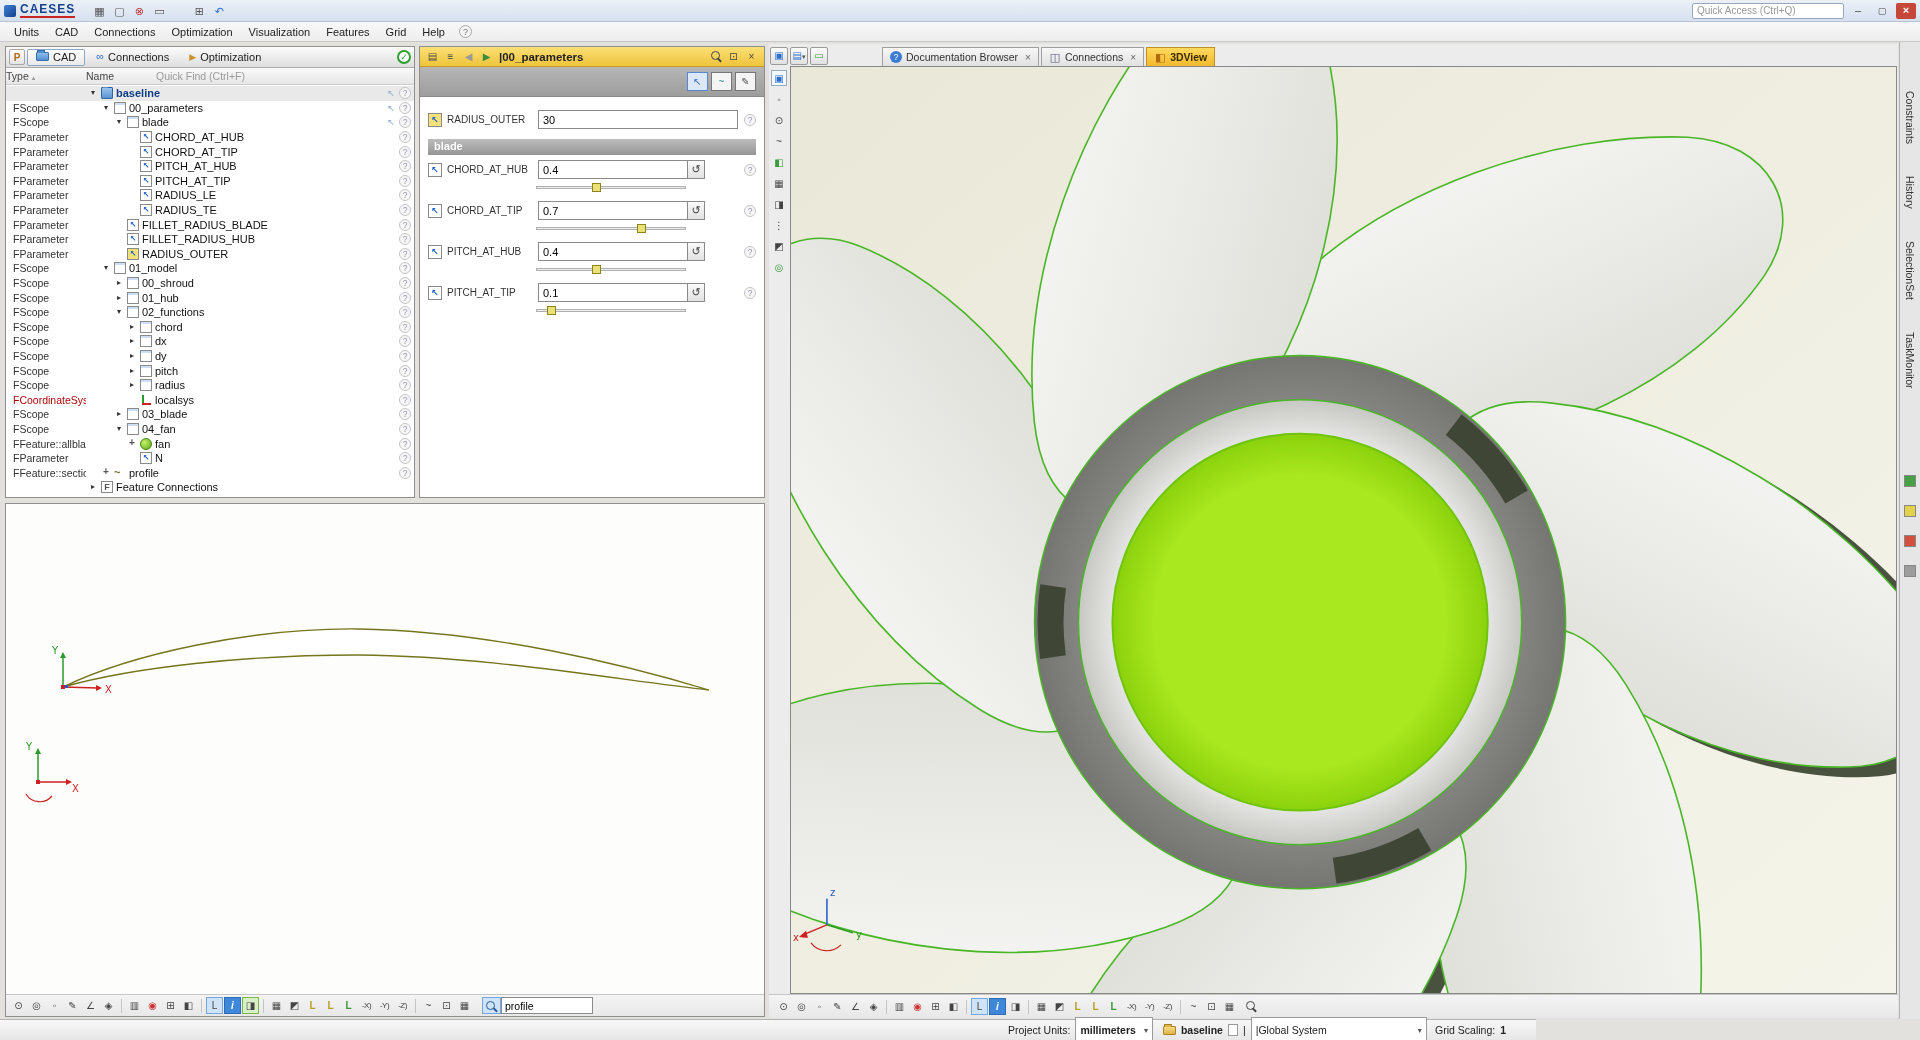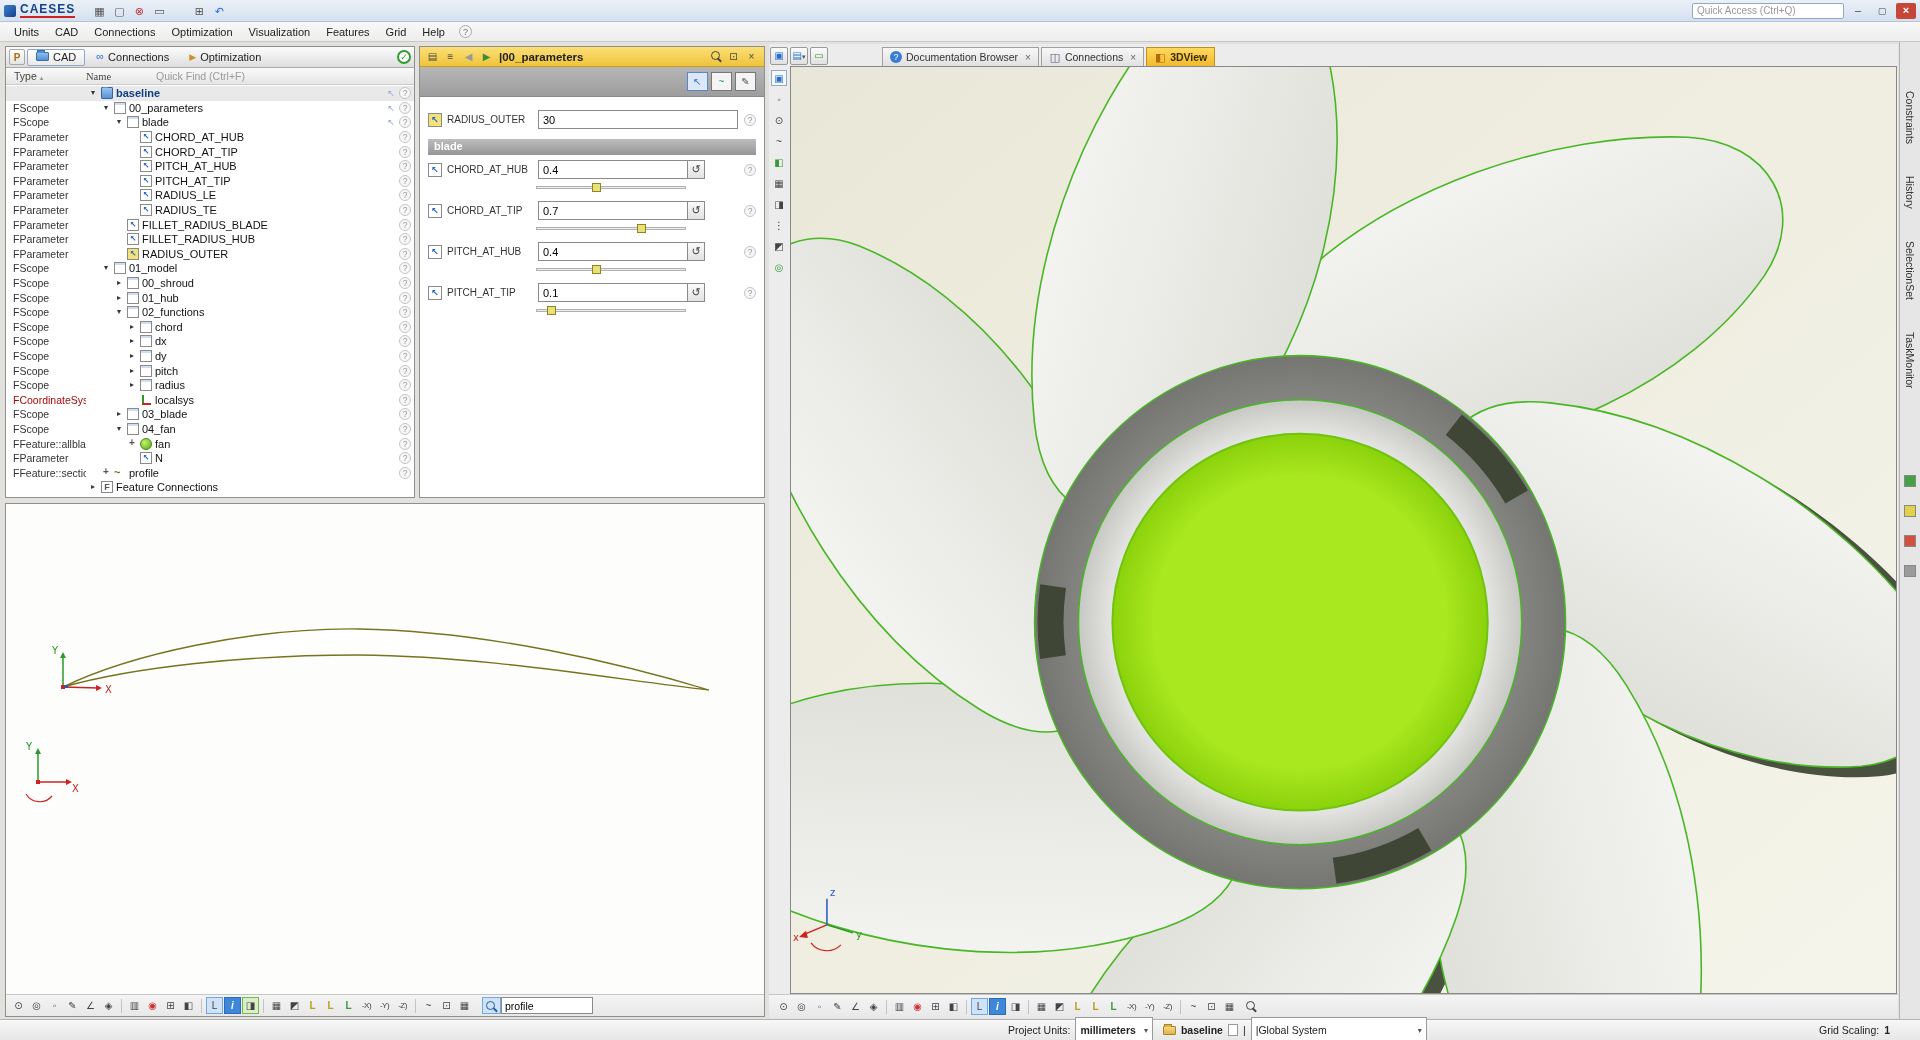--- a/index.html
+++ b/index.html
@@ -50,23 +50,23 @@
   .mini-folder { width:13px; height:9px; background:linear-gradient(#8cbcee,#5590d2); border:1px solid #3a6ea8; border-radius:1px; position:relative; }
   .mini-folder::before { content:""; position:absolute; top:-3px; left:0; width:6px; height:2px; background:#5590d2; border:1px solid #3a6ea8; border-bottom:none; }
   .ic-link { color:#2a6fd0; font-size:11px; line-height:11px; }
   .ic-play { color:#c8922a; font-size:9px; }
   .vcheck { margin-left:auto; width:14px; height:14px; border-radius:50%; border:2px solid #2f9e2f; background:#fff;
     color:#2f9e2f; font-size:9px; font-weight:bold; text-align:center; line-height:10px; }
   .vcheck::before { content:"✓"; }
 
   .tree-cols { height:17px; background:linear-gradient(#fafafa,#e6e6e6); border-bottom:1px solid #ccc;
     display:flex; align-items:center; font-size:10.5px; color:#444; flex:none; }
-  .col-type { width:80px; padding-left:8px; }
+  .col-type { width:80px; }
   .col-type::after { content:"▴"; font-size:7px; color:#999; margin-left:3px; }
-  .col-name { width:70px;font-family:Liberation Serif, serif; }
+  .col-name { width:70px; }
   .quick-find { flex:1; border:none; outline:none; font-size:10.5px; color:#555; background:transparent; }
   .quick-find::placeholder { color:#9a9a9a; }
 
   .tree-body { flex:1; overflow:hidden; background:#fff; padding-top:1px; }
   .trow { height:14.6px; display:flex; align-items:center; white-space:nowrap; }
   .trow.sel { background:#e9e9e9; }
   .ttype { width:80px; flex:none; padding-left:7px; font-size:10.5px; color:#333; overflow:hidden; }
   .ttype.red { color:#a80808; }
   .tmain { display:flex; align-items:center; gap:3px; overflow:hidden; flex:1; }
   .exp { width:10px; flex:none; font-size:8px; color:#333; text-align:center; line-height:10px; }
@@ -175,21 +175,21 @@
 
   
   .side-strip { position:absolute; right:0; top:42px; width:21px; height:977px; background:#e6e6e6; border-left:1px solid #b4b4b4;
     display:flex; flex-direction:column; align-items:center; }
   .vtab { writing-mode:vertical-rl; font-size:10.5px; color:#333; padding:9px 0; margin-top:14px; }
   .vtab:first-child { margin-top:40px; }
   .swatch { width:12px; height:12px; border:1px solid #888; margin-top:18px; flex:none; }
   .sw-spacer { height:60px; flex:none; }
 
   
-  .statusbar { position:absolute; left:0; top:1019px; width:1920px; height:21px; background:linear-gradient(#f7f7f7,#e7e7e7);
+  .statusbar { position:absolute; left:0; top:1019px; width:1536px; height:21px; background:linear-gradient(#f7f7f7,#e7e7e7);
     border-top:1px solid #b4b4b4; display:flex; align-items:center; font-size:10.5px; color:#222; }
   .sb-group { display:flex; align-items:center; gap:5px; }
   .sb-select { height:16px; border:1px solid #9a9a9a; background:#fff; display:flex; align-items:center; padding:12px 4px; gap:8px; }
   .sb-select::after { content:"▾"; font-size:8px; color:#555; }
   .sb-folder { width:13px; height:9px; background:linear-gradient(#f4d981,#e0b348); border:1px solid #a8832a; border-radius:1px; position:relative; }
   .sb-folder::before { content:""; position:absolute; top:-3px; left:0; width:6px; height:2px; background:#e0b348; border:1px solid #a8832a; border-bottom:none; }
   .sb-page { width:10px; height:12px; background:#fff; border:1px solid #999; }
   .sb-bold { font-weight:bold; }
   .gz { font-size:10px; font-family:"DejaVu Sans",sans-serif; }
   .gz-r { fill:#cc2222; } .gz-g { fill:#22991e; } .gz-b { fill:#2255cc; }

